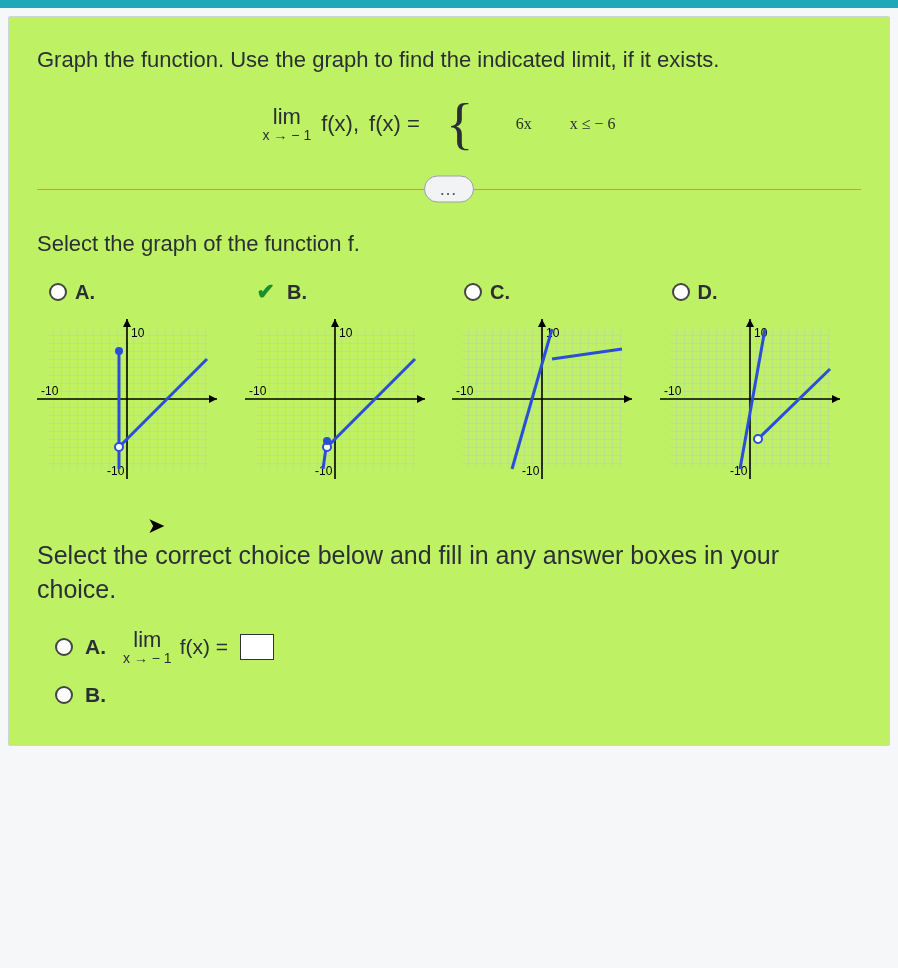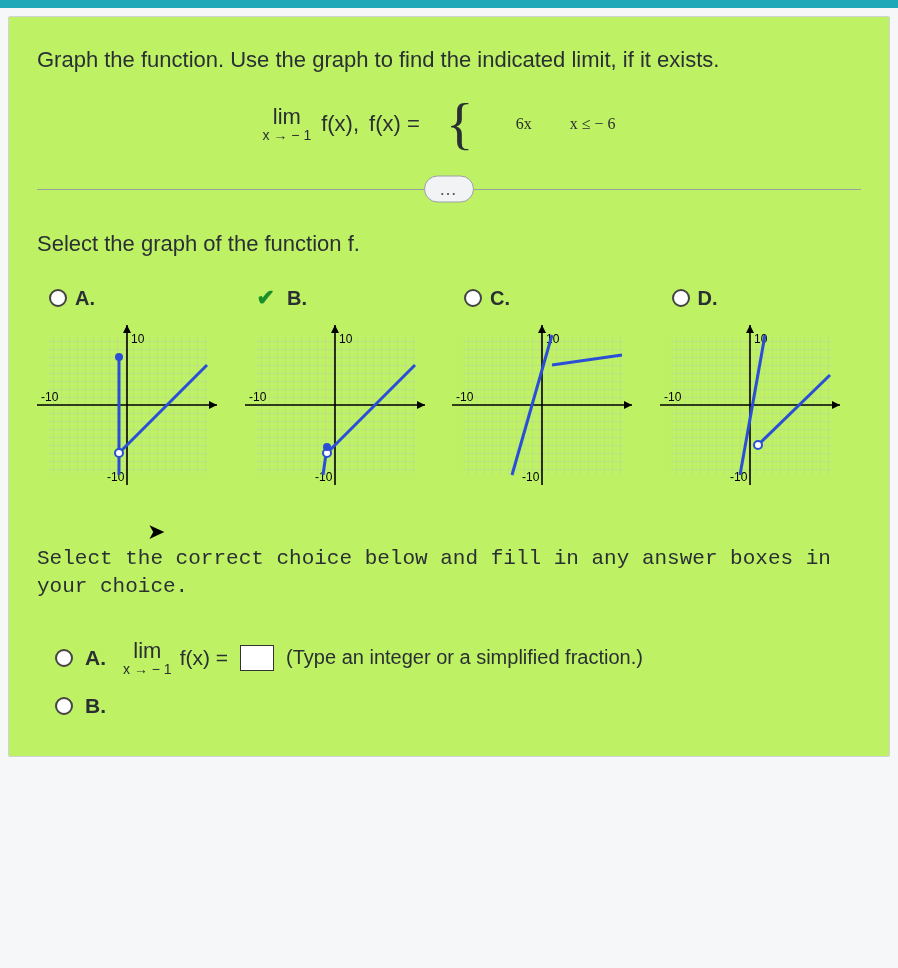--- a/index.html
+++ b/index.html
@@ -45,38 +45,38 @@
   }
   .piece-table td { padding: 4px 18px; font-size: 16px; font-family: Liberation Serif, serif; }
   .divider-row { position: relative; margin: 24px 0 30px 0; height: 24px; }
   .divider-line { position: absolute; top: 50%; left: 0; right: 0; border-top: 1px solid #9aa0a6; }
   .divider-btn {
     position: absolute; left: 50%; top: 50%; transform: translate(-50%, -50%);
     background: #f1f3f5; border: 1px solid #9aa0a6; border-radius: 14px;
     padding: 2px 14px; color: #555; font-size: 18px; letter-spacing: 2px;
     cursor: pointer;
   }
-  .sub-instruction { font-size: 22px; color: #2a2f33; margin-bottom: 28px; }
+  .sub-instruction { font-size: 22px; color: #2a2f33; margin-bottom: 22px; }
   .graph-row {
     display: flex; justify-content: space-between; gap: 6px; margin-bottom: 34px;
   }
   .choice-col { flex: 1 1 0; display: flex; flex-direction: column; align-items: flex-start; }
   .choice-header {
     display: flex; align-items: center; gap: 8px; font-weight: bold; font-size: 20px;
     color: #2a2f33; margin-bottom: 14px; height: 26px; padding-left: 12px;
   }
   .radio-circle {
     width: 18px; height: 18px; border: 2px solid #444; border-radius: 50%;
     display: inline-block; background: #fff;
   }
   .check-icon { color: #1a8f2b; font-size: 22px; font-weight: bold; line-height: 1; margin-right: 4px; }
   .graph-box { width: 180px; height: 160px; }
   svg.mini-graph { width: 100%; height: 100%; }
   .pointer-icon { font-size: 22px; color: #000; margin: 4px 0 0 110px; }
-  .part2-instruction { font-size: 21px; color: #2a2f33; line-height: 1.35; margin-bottom: 38px; font-family: Liberation Mono, monospace; }
+  .part2-instruction { font-size: 25px; color: #2a2f33; line-height: 1.35; margin-bottom: 22px; }
   .radio-row {
     display: flex; align-items: center; gap: 12px; font-size: 21px; color: #2a2f33;
     margin-bottom: 18px; padding-left: 18px;
   }
   .radio-row .label-letter { font-weight: bold; width: 26px; }
   .answer-input-box {
     display: inline-block; width: 34px; height: 26px; border: 1px solid #333;
     background: #fff; vertical-align: middle; margin: 0 4px;
   }
   .eq-inline { display: inline-flex; align-items: center; gap: 8px; }
@@ -238,21 +238,20 @@
   <div class="radio-row">
     <span class="radio-circle"></span>
     <span class="label-letter">A.</span>
     <span class="eq-inline">
       <span class="lim-stack">
         <span class="top">lim</span>
         <span class="bot">x → − 1</span>
       </span>
       <span>f(x) =</span>
       <span class="answer-input-box"></span>
-      <span class="frac-type-note">(Type an integer or a simplified fraction.)</span>
     </span>
   </div>
 
   <div class="radio-row">
     <span class="radio-circle"></span>
     <span class="label-letter">B.</span>
   </div>
 
 </div>
 

